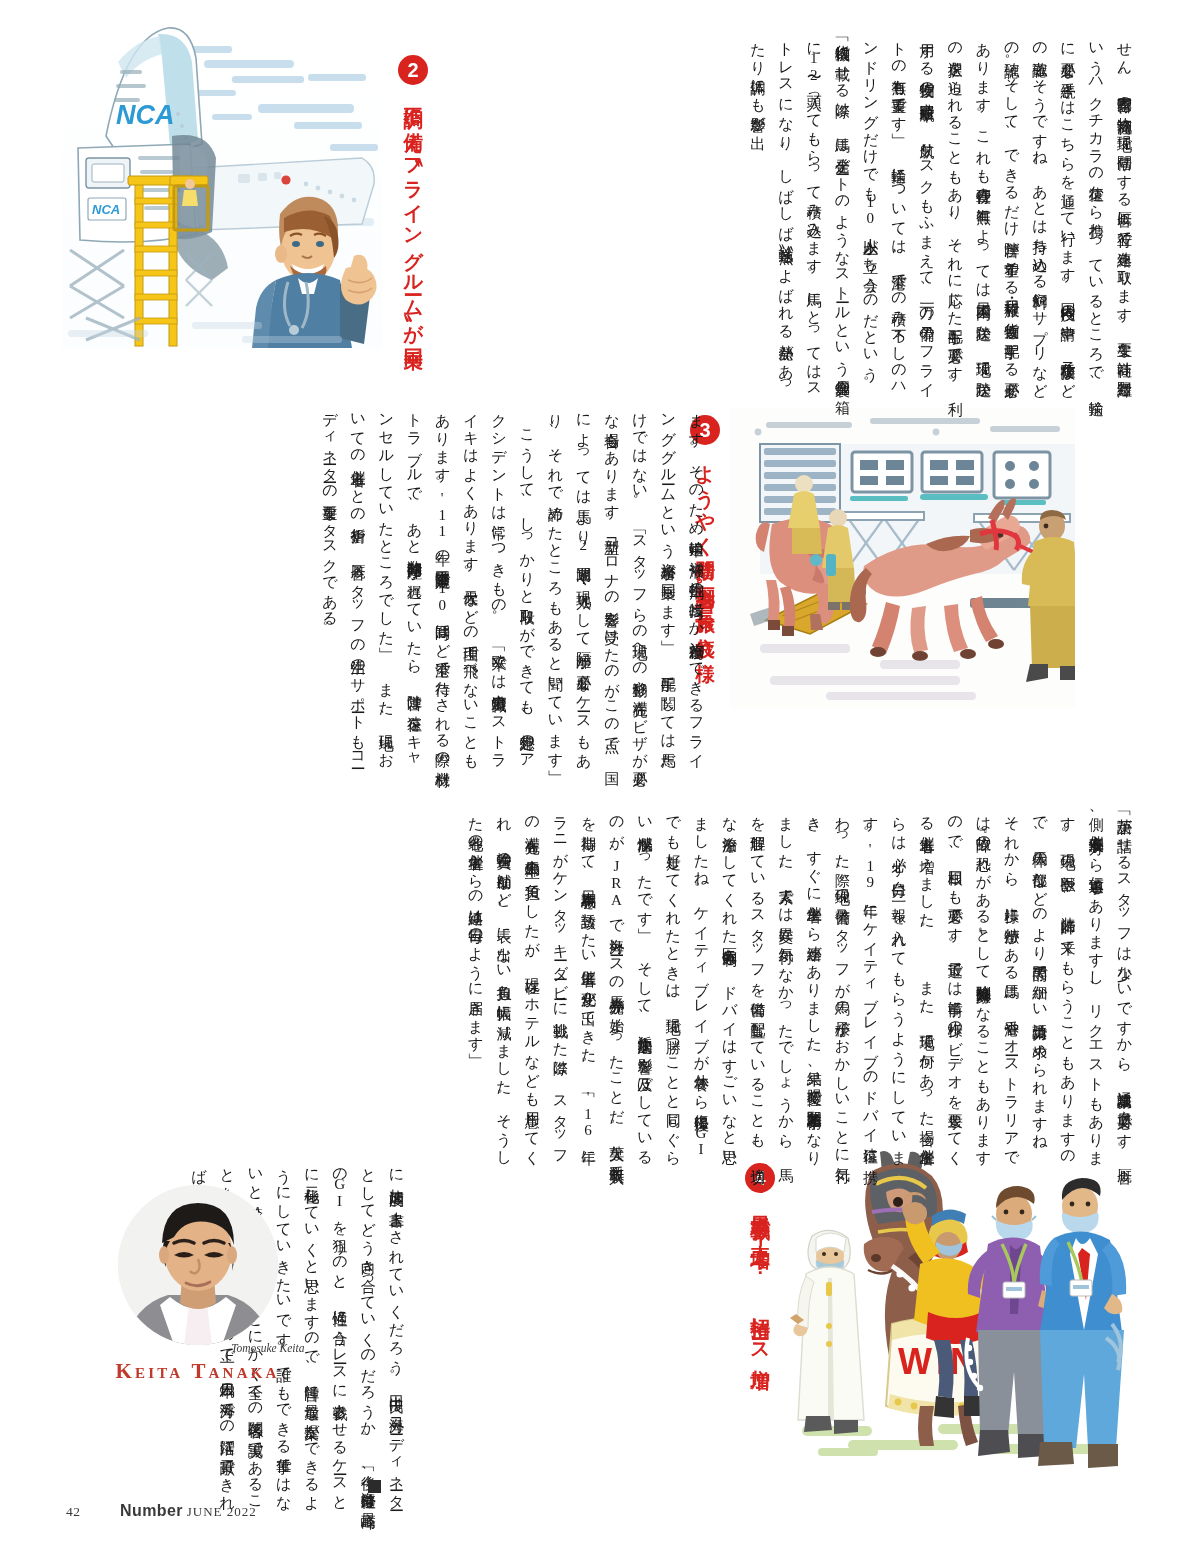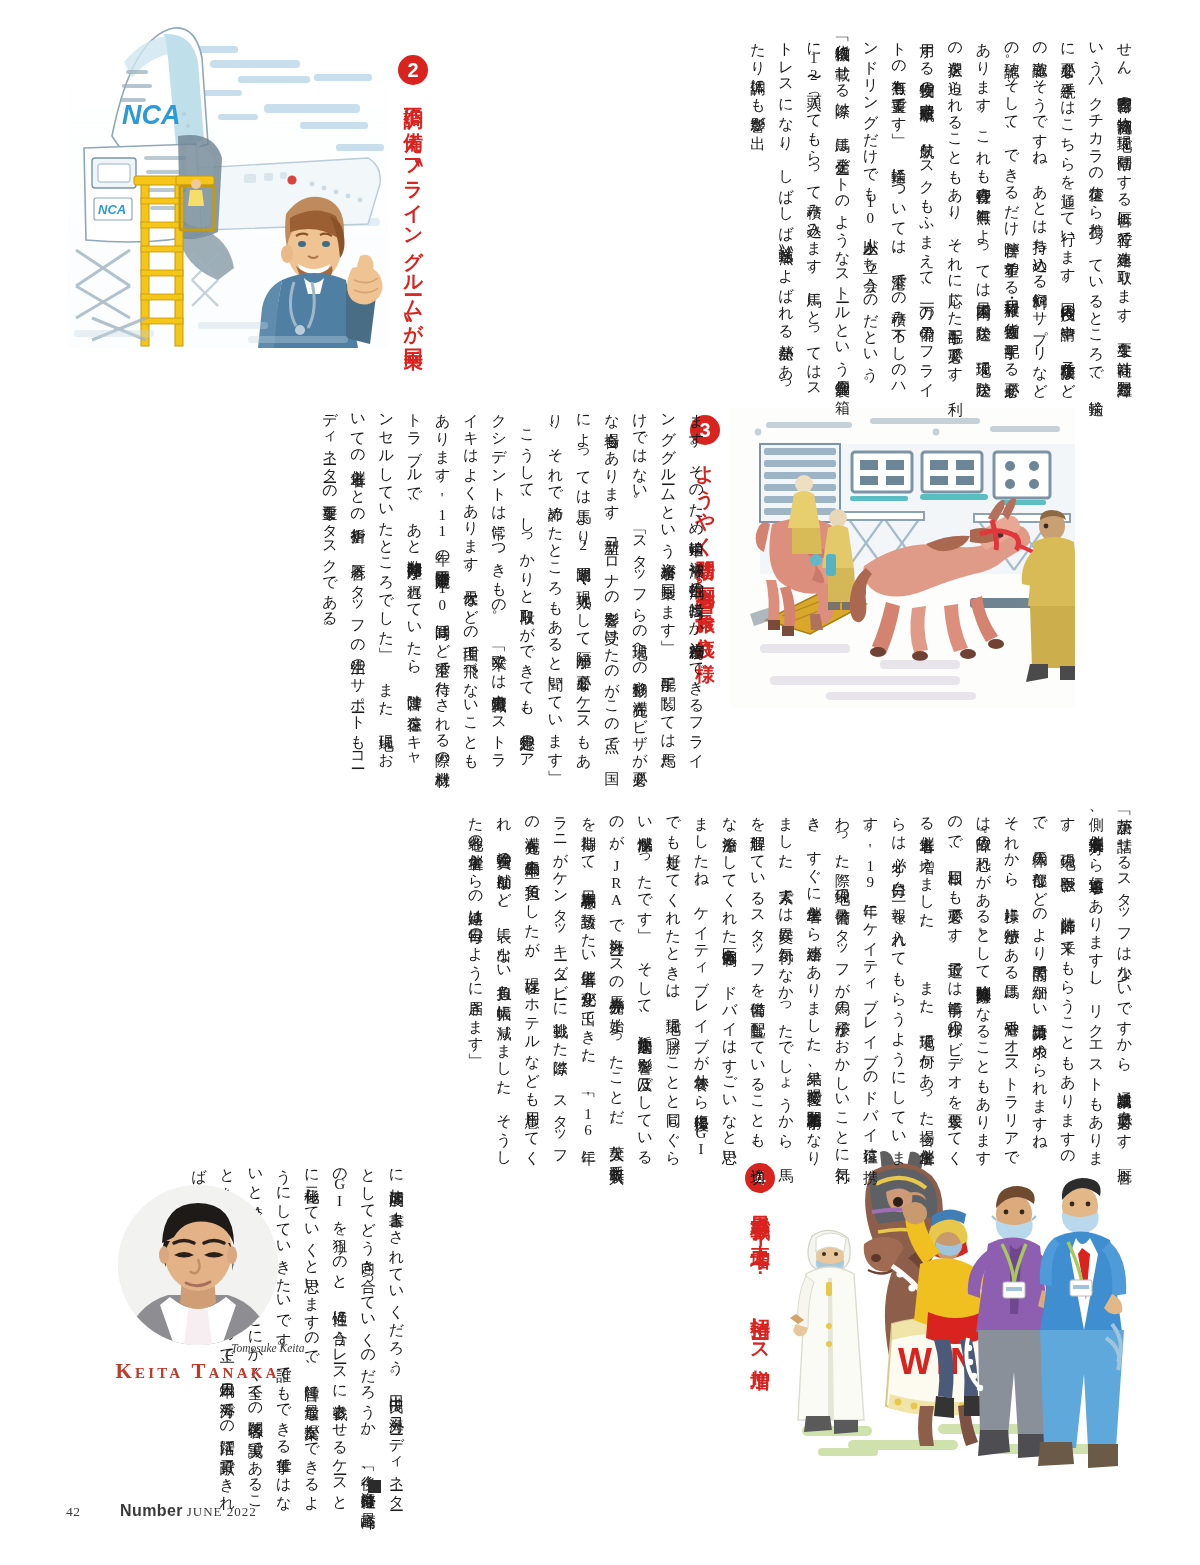--- a/index.html
+++ b/index.html
@@ -60,21 +60,21 @@
     letter-spacing:1.2px;
     color:#d9231f;
     line-height:1;
   }
   #cap-2{ left:398px; top:55px; }
   #cap-3{ left:690px; top:415px; }
   #cap-4{ left:745px; top:1163px; }
 
   
   .illus{position:absolute;}
-  #illus-1{ left:68px;  top:18px;   width:320px; height:330px;text-align:right; }
+  #illus-1{ left:62px;  top:18px;   width:320px; height:330px;text-align:right; }
   #illus-3{ left:730px; top:408px;  width:345px; height:300px; }
   #illus-4{ left:788px; top:1148px; width:340px; height:335px; }
 
   
   #bio{ position:absolute; left:75px; top:1185px; width:245px; }
   #bio-photo-wrap{ position:relative; width:170px; height:165px; margin:0 auto; }
   #bio-photo{
     width:160px;height:160px;border-radius:50%;
     overflow:hidden;position:absolute;left:5px;top:0;
     background:#efefef;

